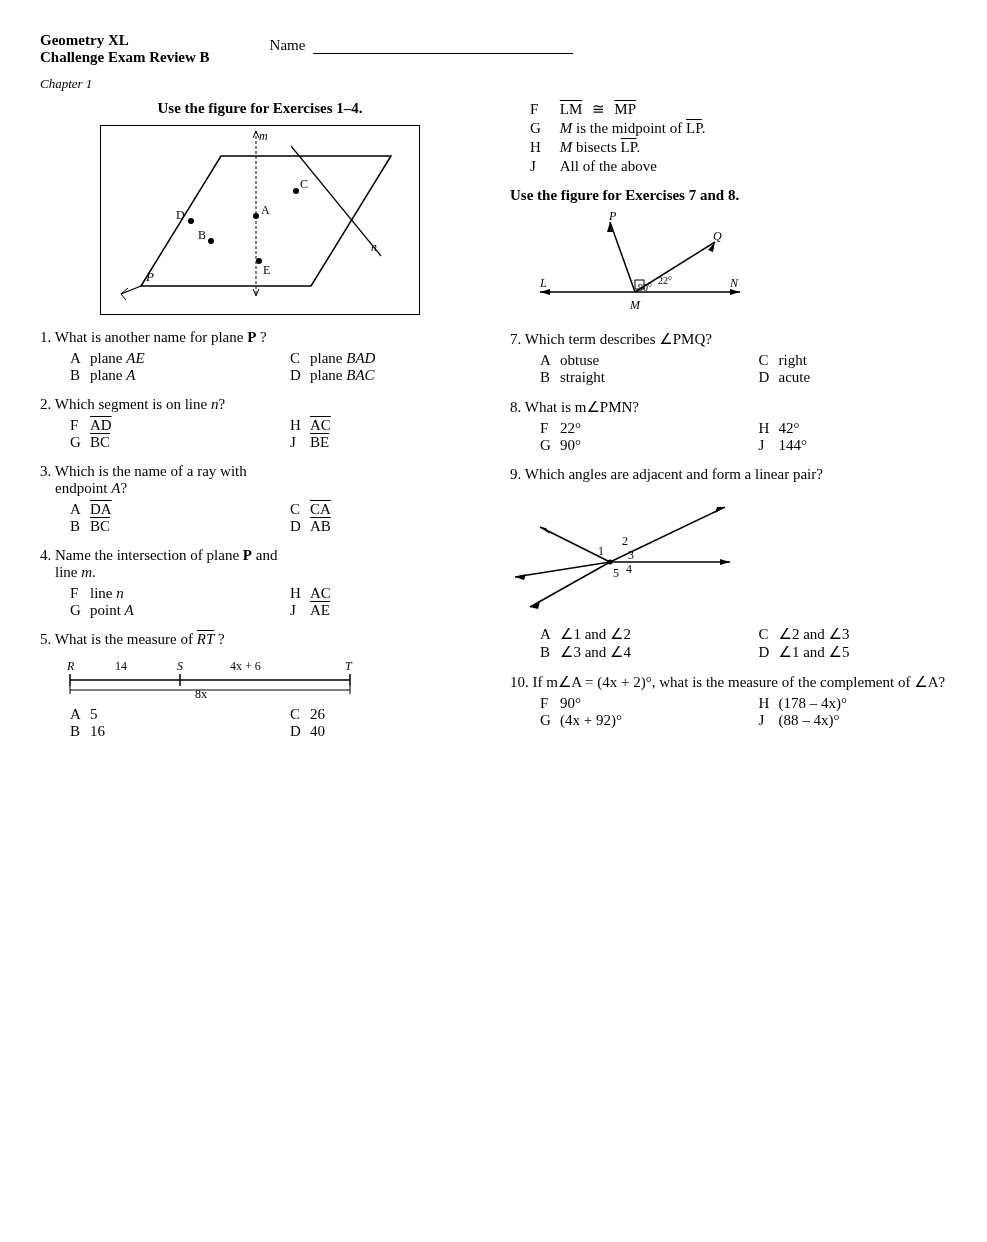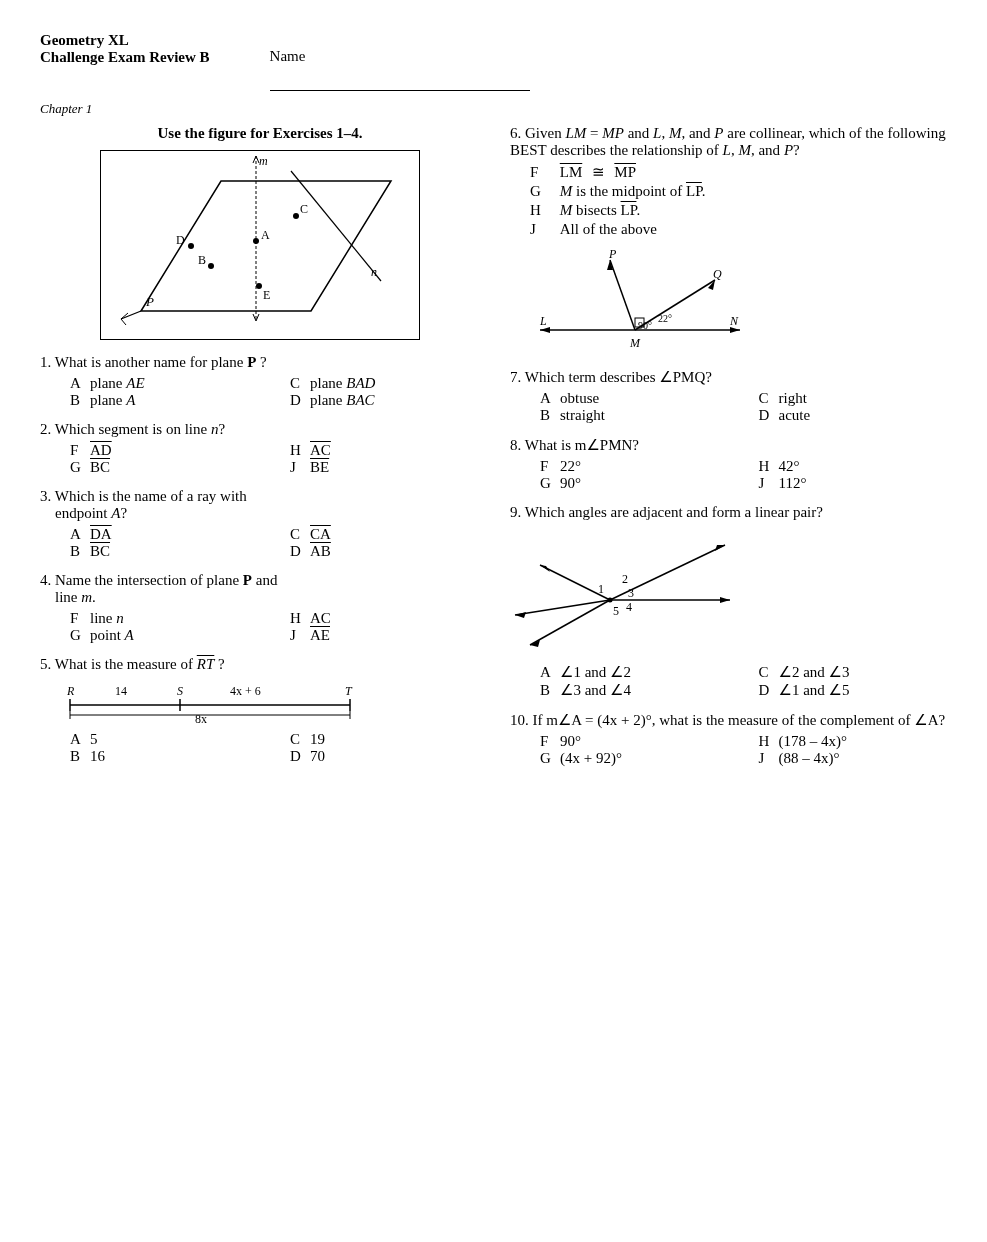--- a/index.html
+++ b/index.html
@@ -11,21 +11,21 @@
       width: 987px;
       min-height: 1242px;
       padding: 32px 40px 32px 40px;
     }
     .header {
       display: flex;
       align-items: flex-start;
       margin-bottom: 10px;
     }
     .header-left { flex: 0 0 auto; margin-right: 60px; font-weight: bold; }
-    .header-name { display: flex; align-items: flex-start; gap: 8px; margin-top: 16px; flex-direction: column; }
+    .header-name { display: flex; align-items: flex-end; gap: 8px; margin-top: 4px; }
     .name-line { border-bottom: 1px solid #000; width: 260px; display: inline-block; }
     .chapter { font-style: italic; margin-bottom: 8px; font-size: 13px; }
     .two-col { display: flex; gap: 0; margin-top: 8px; }
     .left-col { flex: 0 0 460px; padding-right: 20px; }
     .right-col { flex: 1; padding-left: 10px; }
     .section-title { font-weight: bold; text-align: center; margin-bottom: 8px; font-size: 15px; }
     .figure-box {
       border: 1px solid #000;
       width: 320px;
       height: 190px;
@@ -226,46 +226,46 @@
           <text x="135" y="46" font-size="12">8x</text>
         </svg>
       </div>
       <div class="answer-grid">
         <div class="answer-row">
             <span class="answer-letter">A</span>
             <span>5</span>
           </div>
         <div class="answer-row">
             <span class="answer-letter">C</span>
-            <span>19</span>
+            <span>26</span>
           </div>
         <div class="answer-row">
             <span class="answer-letter">B</span>
             <span>16</span>
           </div>
         <div class="answer-row">
             <span class="answer-letter">D</span>
-            <span>70</span>
+            <span>40</span>
           </div>
       </div>
     </div>
   </div>
 
   <div class="right-col">
 
     <div class="question">
-      <div class="question-text">6. Given <i>LM</i> = <i>MP</i> and <i>L</i>, <i>M</i>, and <i>P</i> are collinear, which of the following BEST describes the relationship of <i>L</i>, <i>M</i>, and <i>P</i>?</div>
       <div style="margin-left:20px;">
         <div class="answer-row" style="margin-bottom:2px;"><span class="answer-letter">F</span>&nbsp;<span class="overline">LM</span>&nbsp;≅&nbsp;<span class="overline">MP</span></div>
         <div class="answer-row" style="margin-bottom:2px;"><span class="answer-letter">G</span>&nbsp;<span><i>M</i> is the midpoint of <span class="overline">LP</span>.</span></div>
         <div class="answer-row" style="margin-bottom:2px;"><span class="answer-letter">H</span>&nbsp;<span><i>M</i> bisects <span class="overline">LP</span>.</span></div>
         <div class="answer-row"><span class="answer-letter">J</span>&nbsp;<span>All of the above</span></div>
       </div>
     </div>
 
+    <div class="right-section-title" style="margin-top:10px;">Use the figure for Exercises 7 and 8.</div>
 
     <div class="angle-figure-box">
       <svg width="220" height="115">
 
         <line x1="105" y1="80" x2="80" y2="10" stroke="#000" stroke-width="1.5"></line>
 
         <polygon points="80,10 77,20 83,20" fill="#000"></polygon>
 
         <line x1="105" y1="80" x2="10" y2="80" stroke="#000" stroke-width="1.5"></line>
 
@@ -324,21 +324,21 @@
         <div class="answer-row">
             <span class="answer-letter">H</span>
             <span>42°</span>
           </div>
         <div class="answer-row">
             <span class="answer-letter">G</span>
             <span>90°</span>
           </div>
         <div class="answer-row">
             <span class="answer-letter">J</span>
-            <span>112°</span>
+            <span>144°</span>
           </div>
       </div>
     </div>
 
     <div class="question">
       <div class="question-text">9. Which angles are adjacent and form a linear pair?</div>
 
       <div class="adj-figure-box">
         <svg width="230" height="130">
 

